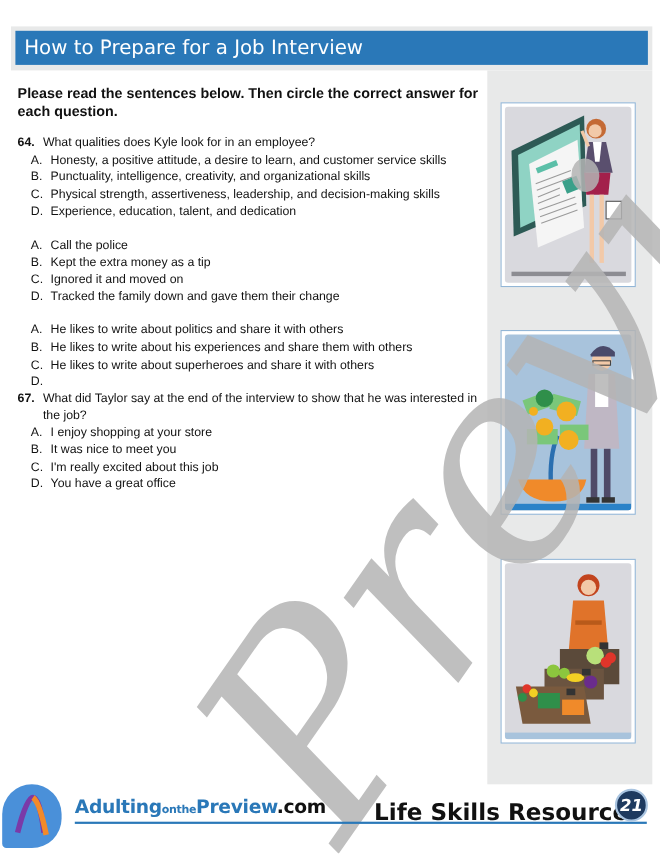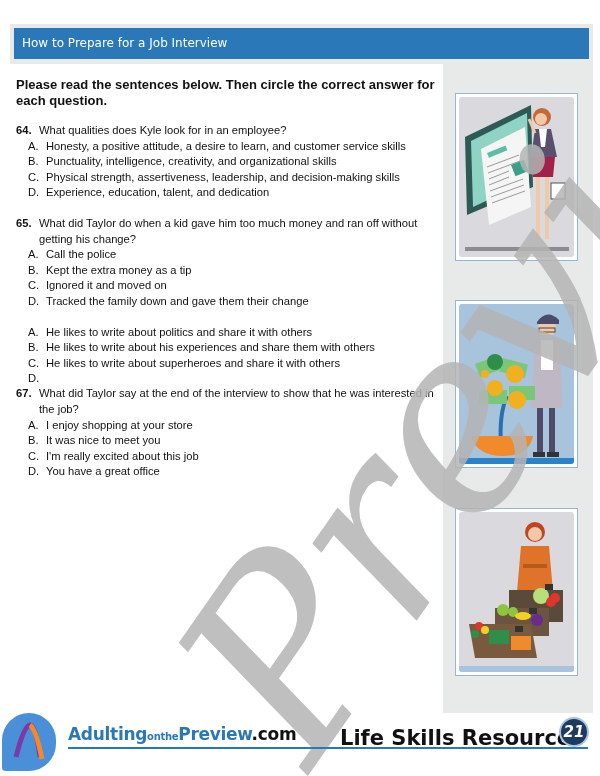--- a/index.html
+++ b/index.html
@@ -1,19 +1,19 @@
 <!DOCTYPE html>
 <html><head>
 <meta charset="utf-8">
 <style>
   html, body { margin:0; padding:0; }
   body { width:600px; height:776px; background:#ffffff; position:relative; overflow:hidden; font-family:"Liberation Sans", sans-serif; color:#111; }
   .header-band { position:absolute; left:10px; top:24px; width:583px; height:40px; background:#e8e9e9; }
   .header-bar { position:absolute; left:14px; top:28px; width:575px; height:31px; background:#2a78b8; }
-  .header-title { position:absolute; left:22px; top:28px; height:31px; line-height:31px; color:#fff; font-size:12px; font-family:"DejaVu Sans", sans-serif; }
+  .header-title { position:absolute; left:22px; top:28px; height:31px; line-height:31px; color:#fff; font-size:18px; font-family:"DejaVu Sans", sans-serif; }
   .sidebar { position:absolute; left:443px; top:64px; width:150px; height:649px; background:#e8e9e9; }
   .content { position:absolute; left:16px; top:77px; width:420px; font-size:11.2px; line-height:15.6px; }
   .instructions { font-weight:bold; font-size:13px; line-height:16px; margin-bottom:14px; }
   .question { margin-bottom:15px; }
   .q-stem { position:relative; padding-left:23px; }
   .q-num { position:absolute; left:0; top:0;font-weight:bold; }
   .opt { position:relative; padding-left:30px; }
   .opt-letter { position:absolute; left:12px; top:0; }
   .card { position:absolute; left:455px; width:123px; background:#fff; border:1px solid #93b6d6; padding:3px; box-sizing:border-box; }
   .card-inner { width:100%; height:100%; border-radius:3px; position:relative; overflow:hidden; }
@@ -41,21 +41,20 @@
 
   <div class="question">
     <div class="q-stem"><span class="q-num">64.</span><span>What qualities does Kyle look for in an employee?</span></div>
     <div class="opt"><span class="opt-letter">A.</span><span>Honesty, a positive attitude, a desire to learn, and customer service skills</span></div>
     <div class="opt"><span class="opt-letter">B.</span><span>Punctuality, intelligence, creativity, and organizational skills</span></div>
     <div class="opt"><span class="opt-letter">C.</span><span>Physical strength, assertiveness, leadership, and decision-making skills</span></div>
     <div class="opt"><span class="opt-letter">D.</span><span>Experience, education, talent, and dedication</span></div>
   </div>
 
   <div class="question">
-    <div class="q-stem"><span class="q-num">65.</span><span>What did Taylor do when a kid gave him too much money and ran off without getting his change?</span></div>
     <div class="opt"><span class="opt-letter">A.</span><span>Call the police</span></div>
     <div class="opt"><span class="opt-letter">B.</span><span>Kept the extra money as a tip</span></div>
     <div class="opt"><span class="opt-letter">C.</span><span>Ignored it and moved on</span></div>
     <div class="opt"><span class="opt-letter">D.</span><span>Tracked the family down and gave them their change</span></div>
   </div>
 
   <div class="question">
     <div class="opt"><span class="opt-letter">A.</span><span>He likes to write about politics and share it with others</span></div>
     <div class="opt"><span class="opt-letter">B.</span><span>He likes to write about his experiences and share them with others</span></div>
     <div class="opt"><span class="opt-letter">C.</span><span>He likes to write about superheroes and share it with others</span></div>

